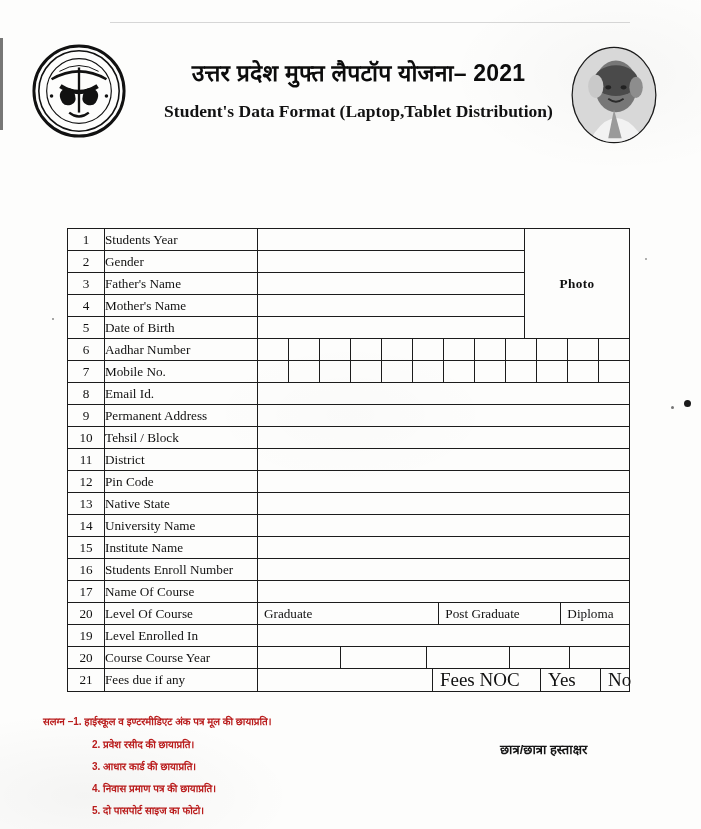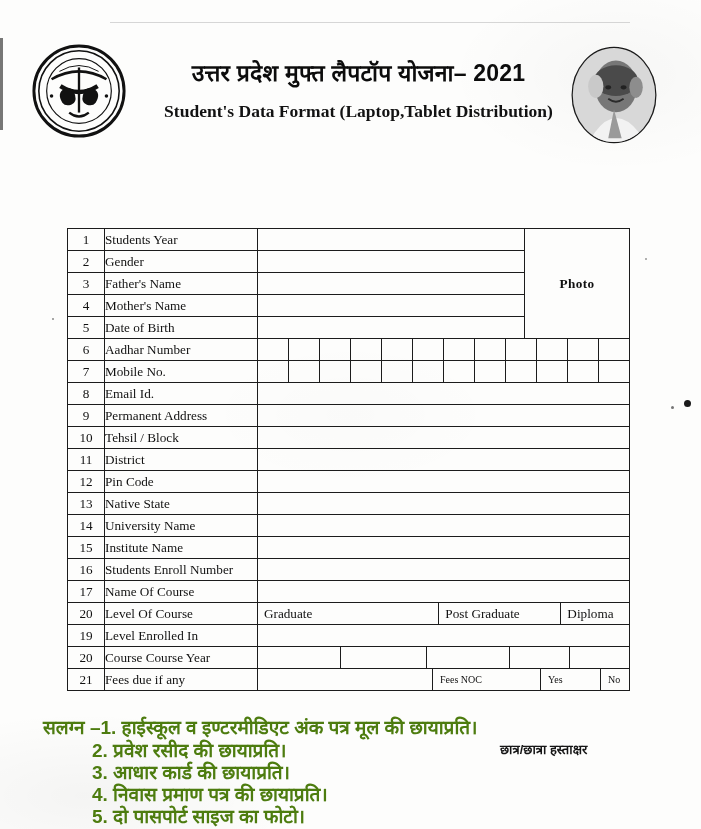--- a/index.html
+++ b/index.html
@@ -204,40 +204,40 @@
   .feesrow {
     display: flex;
     height: 100%;
     width: 100%;
   }
   .feesrow .fc {
     border-right: 1.3px solid #1c1c1c;
     display: flex;
     align-items: center;
     padding-left: 7px;
-    font-size: 10px;
+    font-size: 19px;
     white-space: nowrap;
   }
   .feesrow .fc:last-child { border-right: none; }
   .fc.f1 { flex: 0 0 45%; }
   .fc.f2 { flex: 0 0 27%; }
   .fc.f3 { flex: 0 0 14%; }
   .fc.f4 { flex: 1 1 auto; }
 
   
   #footer {
     position: absolute;
     left: 0;
     top: 708px;
     width: 701px;
     font-family: "Liberation Sans", sans-serif;
   }
   .att-line {
-    font-size: 19px;
-    color: #4d7c0f;
+    font-size: 10px;
+    color: #b91c1c;
     white-space: nowrap;
     font-weight: 600;
   }
   .att-first {
     position: absolute;
     left: 43px;
     top: 6px;
   }
   .att-item {
     position: absolute;

